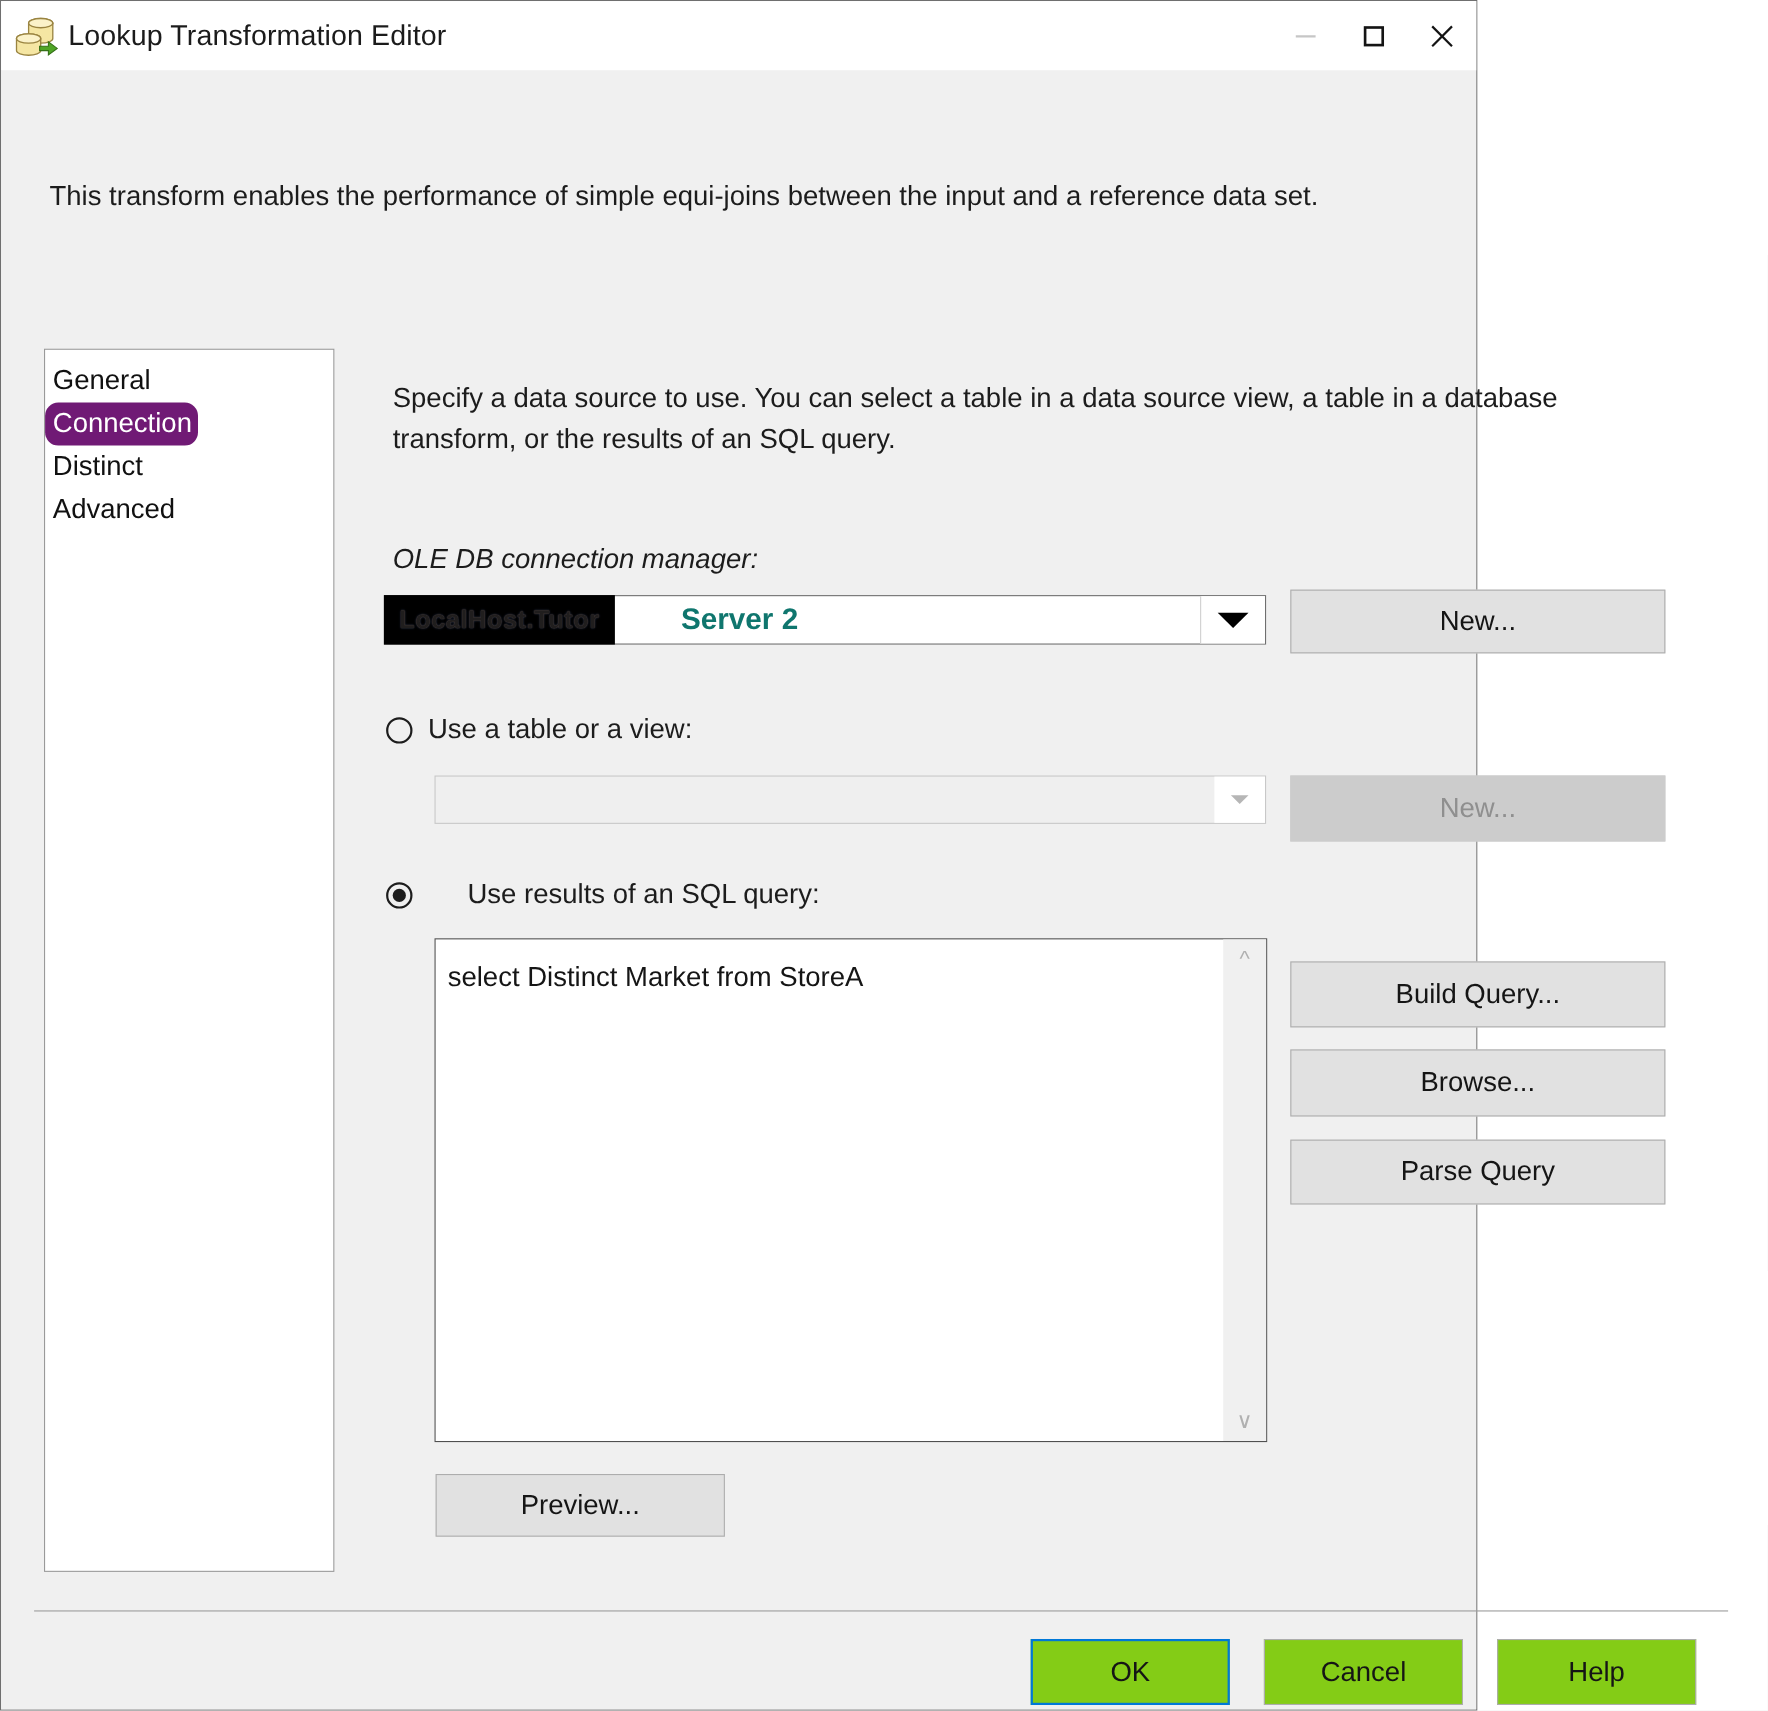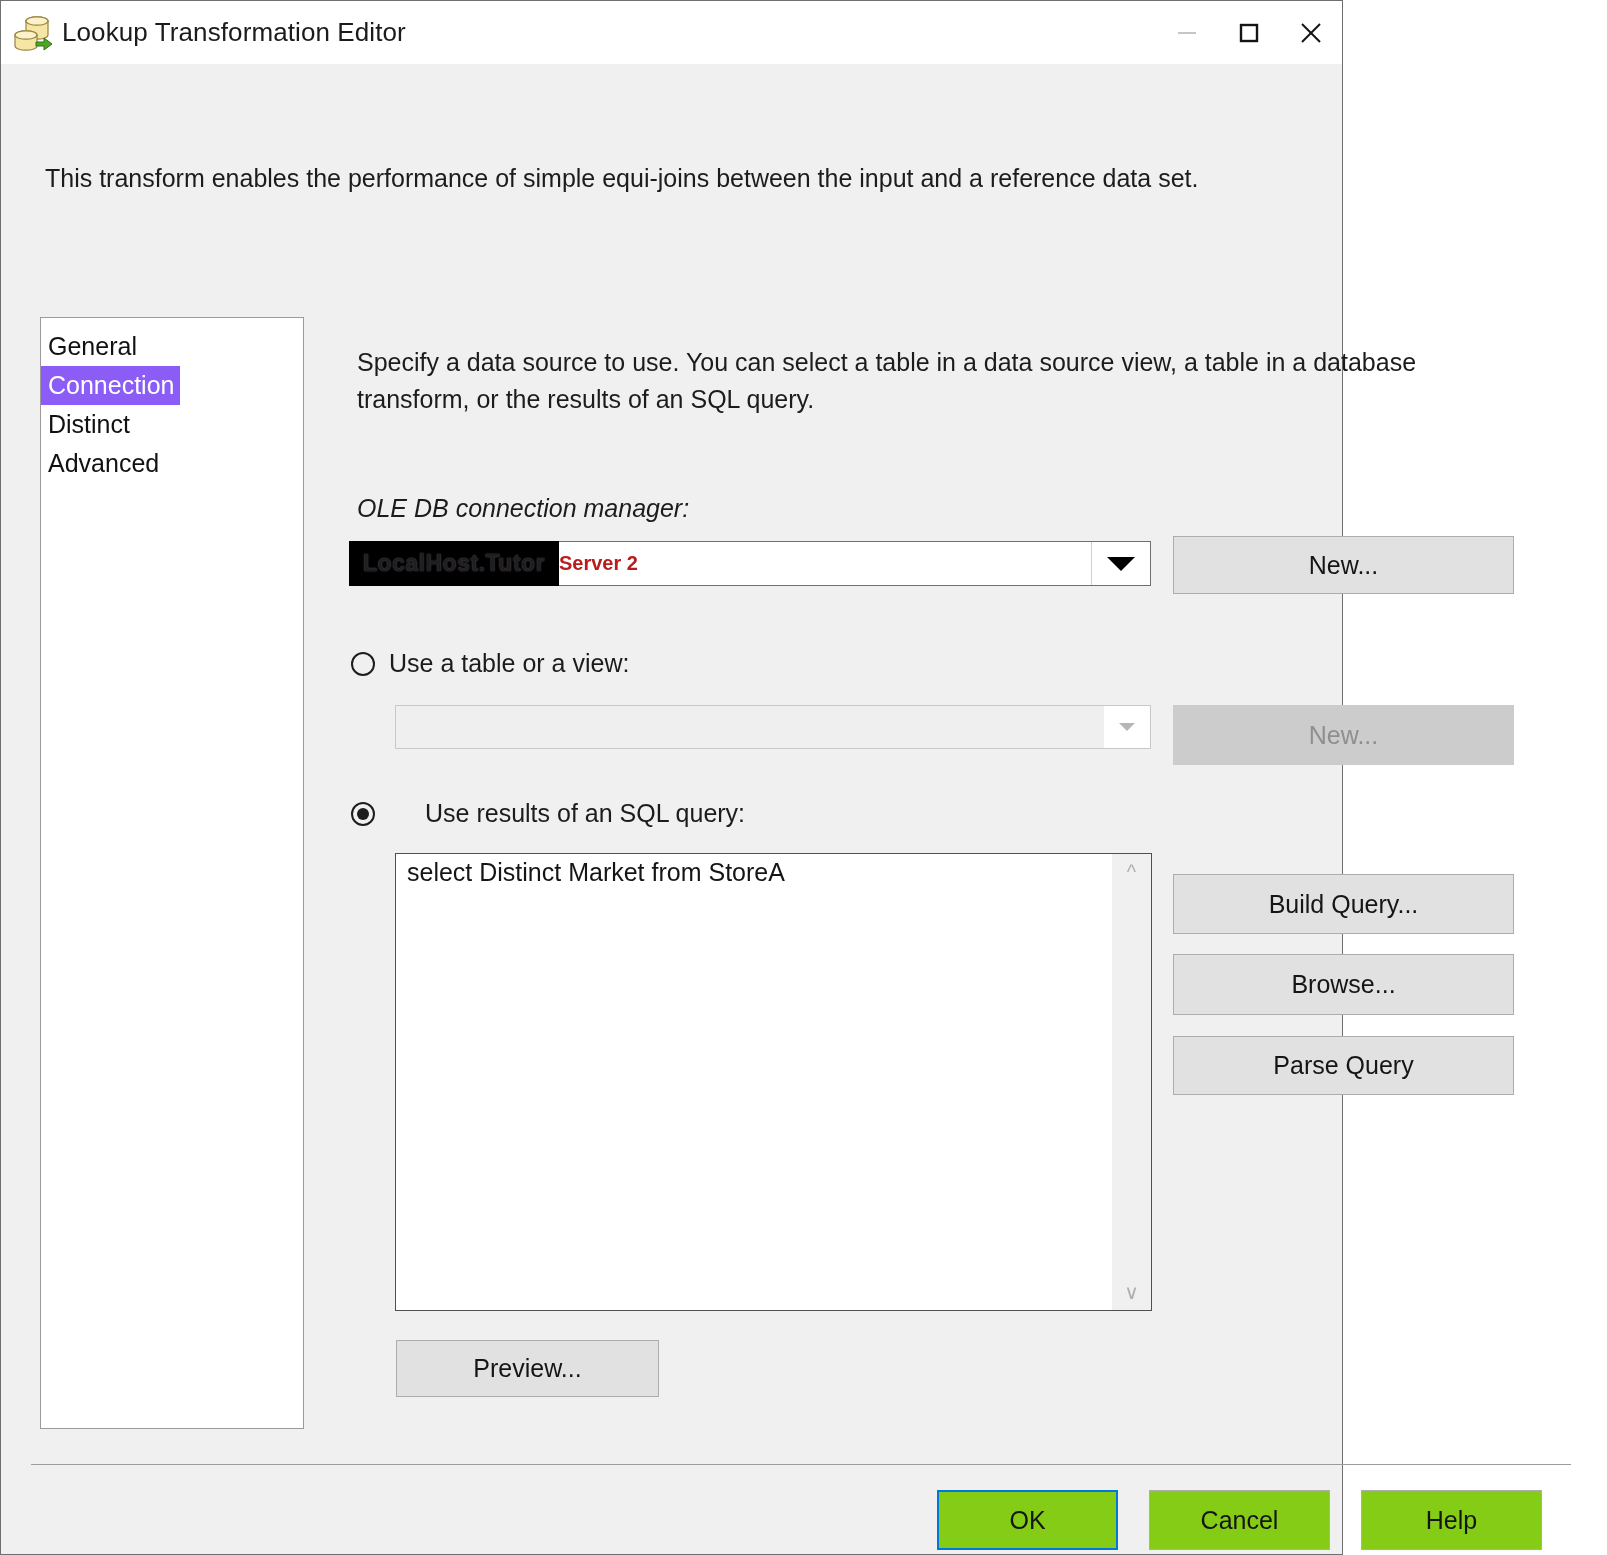--- a/index.html
+++ b/index.html
@@ -90,24 +90,25 @@
   }
   .nav-item {
     font-size: 25px;
     color: #111111;
     line-height: 39px;
     height: 39px;
     padding-left: 7px;
     white-space: nowrap;
   }
   .nav-item.selected {
-    background: #8b5cf6;
+    background: #701a75;
     color: #ffffff;
     display: inline-block;
     padding-right: 6px;
+    border-radius: 12px;
   }
   .nav-row-selected {
     height: 39px;
   }
   
   .pane-desc {
     position: absolute;
     left: 356px;
     top: 280px;
     width: 1105px;
@@ -146,23 +147,24 @@
     justify-content: center;
     font-size: 23px;
     font-weight: bold;
     letter-spacing: 0.5px;
     text-shadow: 0 0 1px #5b4536, 0 0 2px #2c3d5e;
     flex: 0 0 auto;
     overflow: hidden;
     white-space: nowrap;
   }
   .combo-value {
-    font-size: 20px;
+    font-size: 27px;
     font-weight: bold;
-    color: #b91c1c;
+    color: #0f766e;
+    padding-left: 60px;
     flex: 1 1 auto;
     white-space: nowrap;
   }
   .combo-arrow {
     width: 58px;
     height: 43px;
     border-left: 1px solid #cfcfcf;
     display: flex;
     align-items: center;
     justify-content: center;
@@ -243,21 +245,21 @@
     height: 458px;
     background: #ffffff;
     border: 1px solid #505050;
     box-sizing: border-box;
     display: flex;
   }
   .sql-text {
     flex: 1 1 auto;
     font-size: 25px;
     color: #151515;
-    padding: 4px 0 0 11px;
+    padding: 20px 0 0 11px;
     white-space: pre;
   }
   .sql-scroll {
     width: 39px;
     background: #f0f0f0;
     flex: 0 0 auto;
     display: flex;
     flex-direction: column;
     justify-content: space-between;
     align-items: center;

